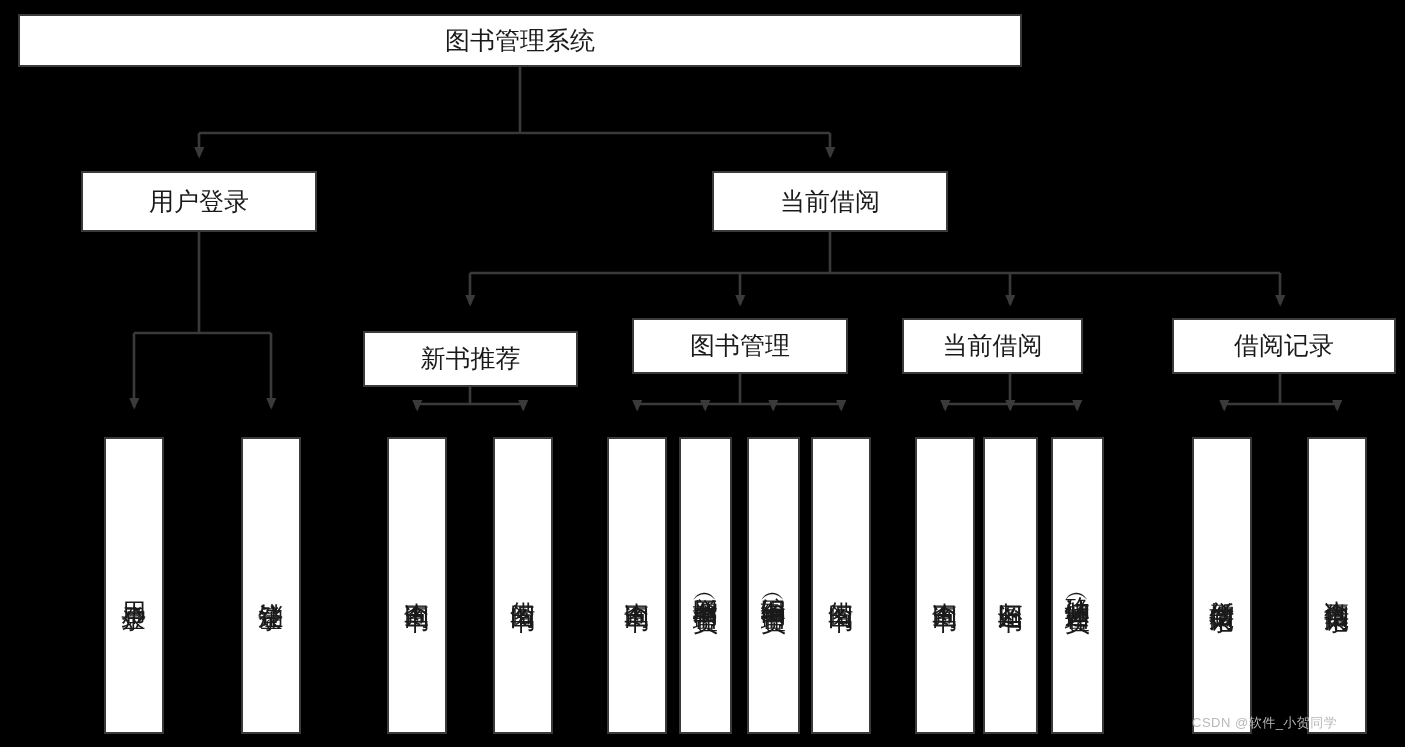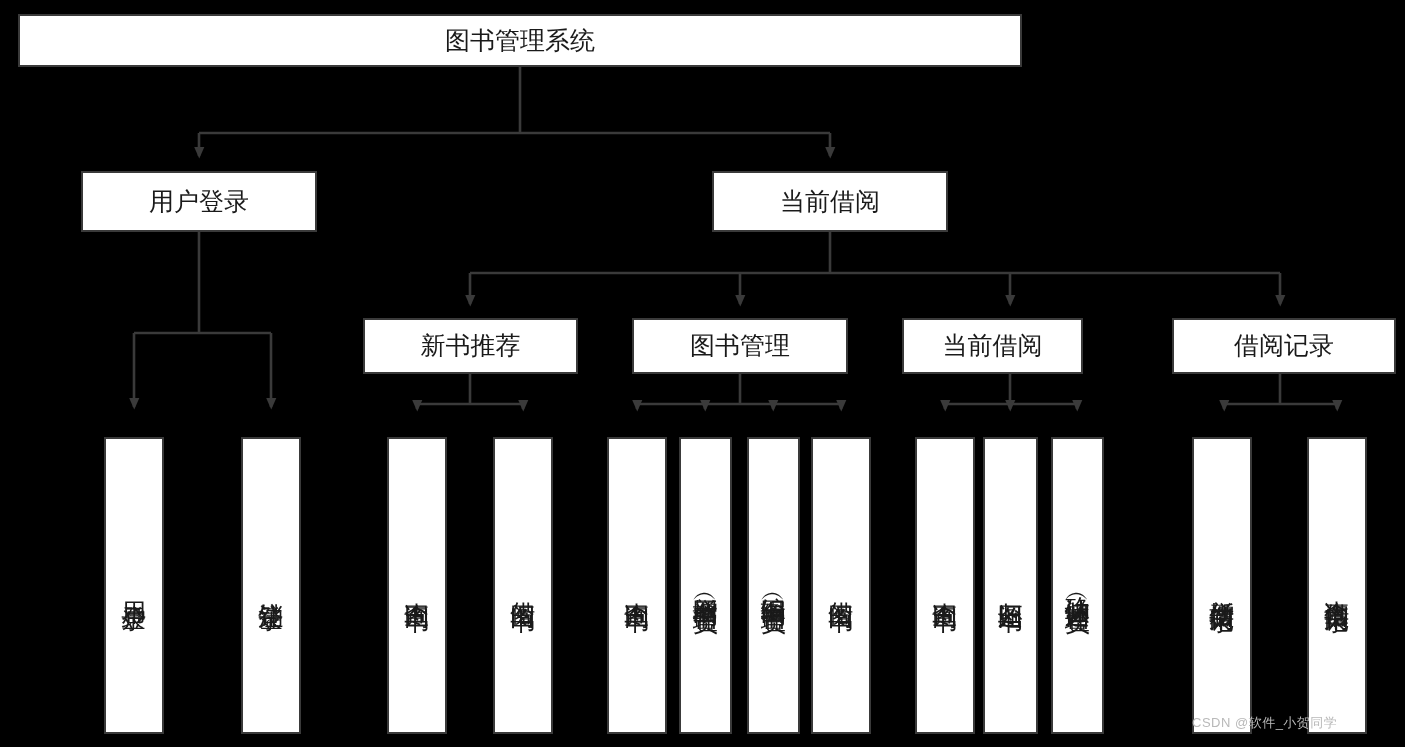--- a/index.html
+++ b/index.html
@@ -127,21 +127,21 @@
   </div>
 
   <div class="node horiz" style="left:81px; top:171px; width:236px; height:61px;">
     <span class="label">用户登录</span>
   </div>
 
   <div class="node horiz" style="left:712px; top:171px; width:236px; height:61px;">
     <span class="label">当前借阅</span>
   </div>
 
-  <div class="node horiz" style="left:363px; top:318px; width:215px; height:56px;">
+  <div class="node horiz" style="left:363px; top:331px; width:215px; height:56px;">
     <span class="label">新书推荐</span>
   </div>
 
   <div class="node horiz" style="left:632px; top:318px; width:216px; height:56px;">
     <span class="label">图书管理</span>
   </div>
 
   <div class="node horiz" style="left:902px; top:318px; width:181px; height:56px;">
     <span class="label">当前借阅</span>
   </div>

